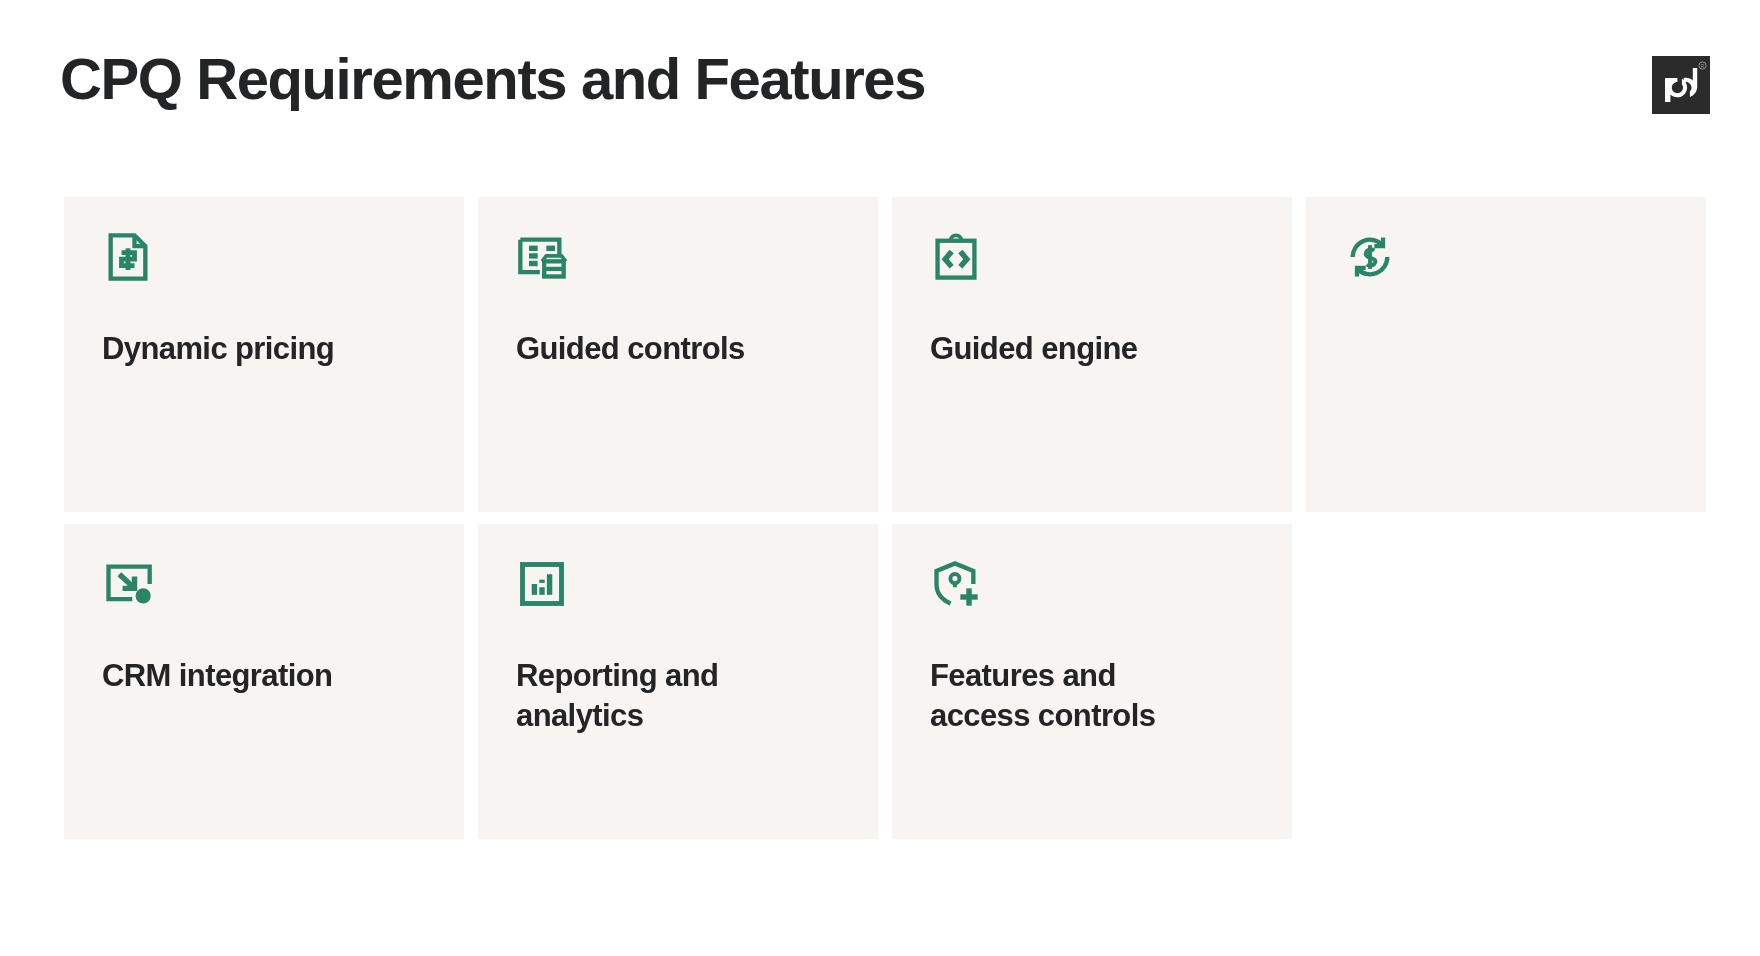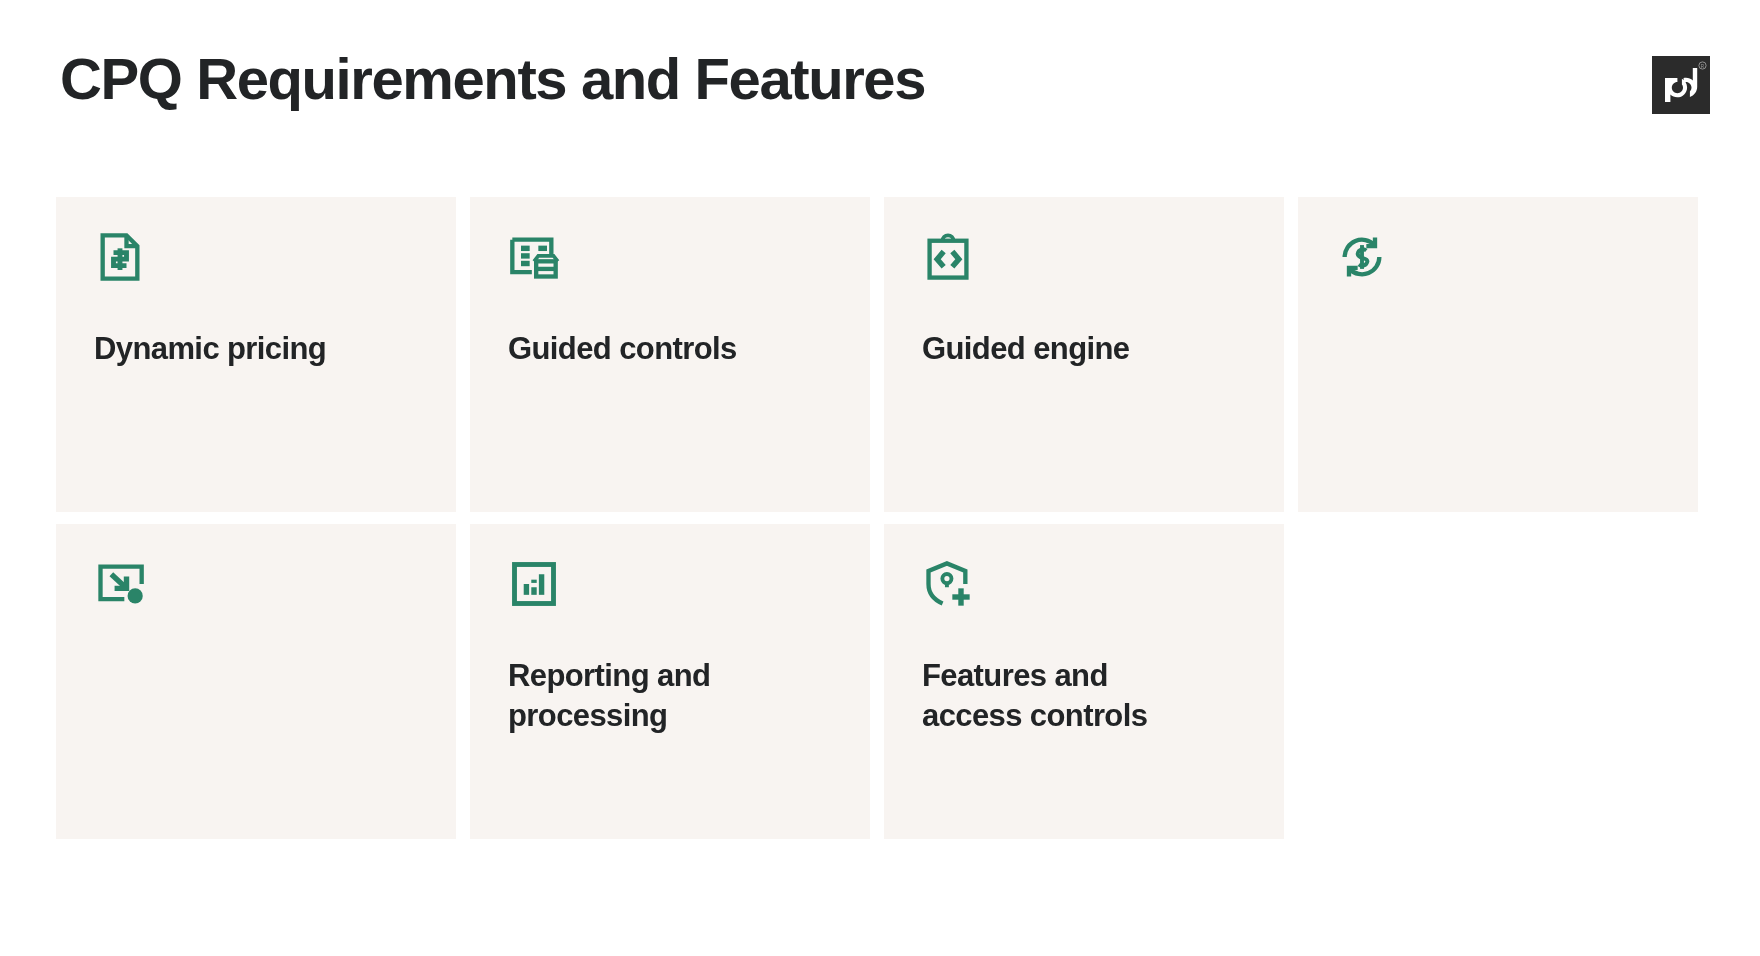--- a/index.html
+++ b/index.html
@@ -31,21 +31,21 @@
     left:1652px; top:56px;
     width:58px; height:58px;
     background:#2b2b2b;
     display:block;
   }
   .brand-logo svg { display:block; }
 
   
   .card-grid {
     position:absolute;
-    left:56px; top:197px;
+    left:64px; top:197px;
     width:1642px;
     display:grid;
     grid-template-columns:repeat(4, 1fr);
     grid-auto-rows:315px;
     column-gap:14px;
     row-gap:12px;
   }
   .card {
     background:#f8f4f1;
     position:relative;
@@ -160,33 +160,34 @@
 
     <div class="card">
       <span class="card-icon">
         <svg viewBox="0 0 48 48" fill="none" stroke="currentColor" stroke-width="4">
           <path d="M44 24 V8 H6 V38 H28"></path>
           <path d="M16 15 L29 27" stroke-width="5"></path>
           <path d="M19 28 H30 V17" stroke-width="5"></path>
           <circle cx="38" cy="35" r="7" fill="currentColor" stroke="none"></circle>
         </svg>
       </span>
+      <div class="card-label">CRM integration</div>
     </div>
 
     <div class="card">
       <span class="card-icon">
         <svg viewBox="0 0 48 48" fill="none" stroke="currentColor" stroke-width="4.5">
           <rect x="6" y="6" width="36" height="36"></rect>
           <path d="M17 34 V24" stroke-width="5"></path>
           <path d="M24 34 V27" stroke-width="5"></path>
           <path d="M24 23 V20" stroke-width="5"></path>
           <path d="M31 34 V15" stroke-width="5"></path>
         </svg>
       </span>
-      <div class="card-label">Reporting and processing</div>
+      <div class="card-label">Reporting and analytics</div>
     </div>
 
     <div class="card">
       <span class="card-icon">
         <svg viewBox="0 0 48 48" fill="none" stroke="currentColor" stroke-width="4">
           <path d="M40 24 V12 L23 5 L6 12 V24 c0 9 6 15 13 18"></path>
           <circle cx="23" cy="19" r="4.2" stroke-width="3.6"></circle>
           <path d="M23 22 V27" stroke-width="3.6"></path>
           <path d="M36 28 V44" stroke-width="5"></path>
           <path d="M28 36 H44" stroke-width="5"></path>

